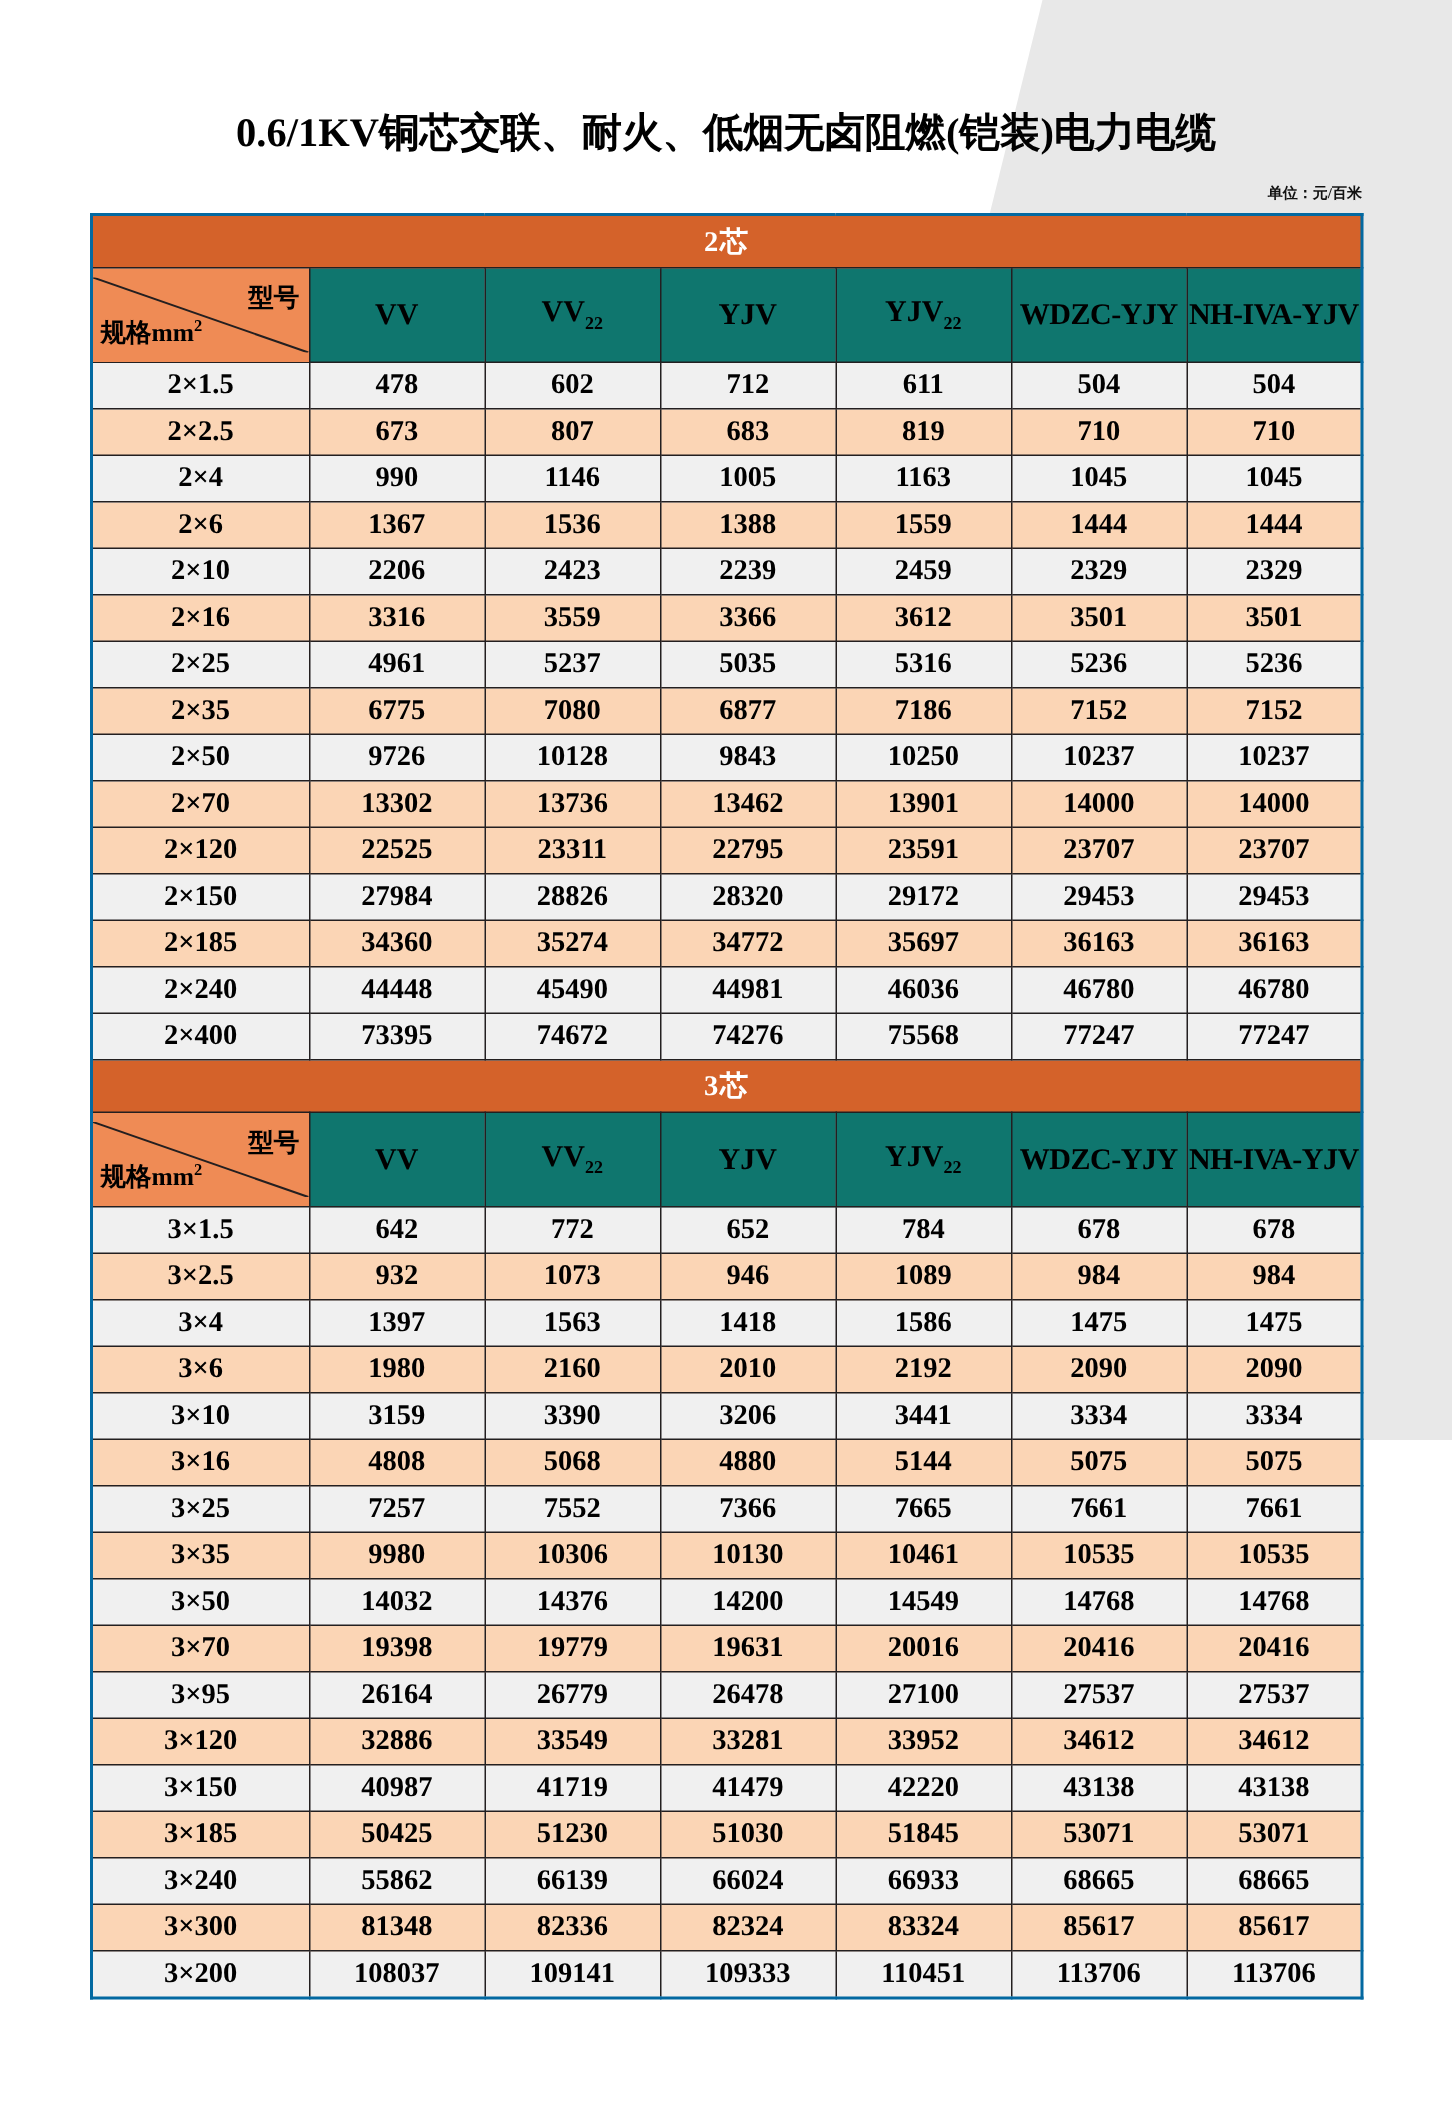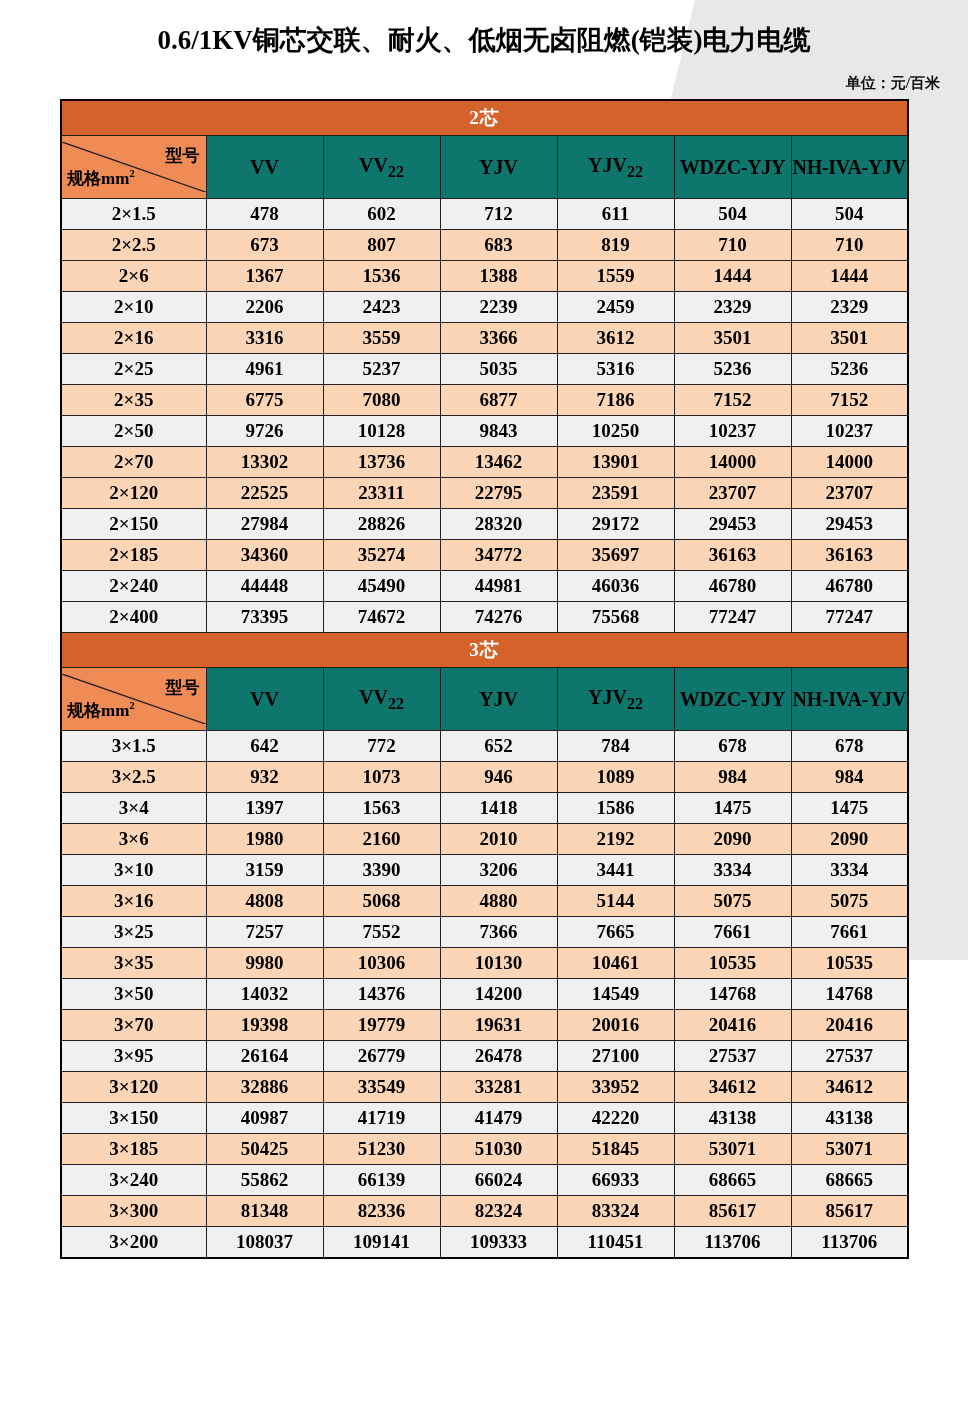--- a/index.html
+++ b/index.html
@@ -45,43 +45,44 @@
 
   .doc-title {
     text-align: center;
     font-size: 27px;
     font-weight: bold;
     letter-spacing: 0px;
     color: #000;
     padding-top: 22px;
     padding-bottom: 0px;
     font-family: "Liberation Serif", "DejaVu Serif", serif;
+    margin-top: 48px;
   }
 
   .unit-line {
     text-align: right;
-    font-size: 15px;
+    font-size: 10px;
     font-weight: bold;
     color: #111;
-    padding-right: 28px;
+    padding-right: 60px;
     padding-top: 16px;
     padding-bottom: 6px;
     font-family: "Liberation Serif", "DejaVu Serif", serif;
   }
 
   .table-wrap {
     margin: 0 auto;
     width: 848px;
   }
 
   table.price {
     border-collapse: collapse;
     width: 848px;
     table-layout: fixed;
-    border: 2px solid #000000;
+    border: 2px solid #0369a1;
   }
   table.price td {
     border: 1.6px solid #231f20;
     text-align: center;
     font-weight: bold;
     font-size: 19px;
     color: #000;
     height: 30px;
     padding: 0;
     font-family: "Liberation Serif", "DejaVu Serif", serif;
@@ -131,21 +132,21 @@
   }
   .corner-bl {
     position: absolute;
     left: 5px;
     bottom: 2px;
     font-size: 17px;
     font-weight: bold;
   }
   .corner-bl sup { font-size: 11px; vertical-align: super; }
 
-  td .sub { font-size: 16px; vertical-align: sub; }
+  td .sub { font-size: 12px; vertical-align: sub; }
 
   tr.row-light td { background: #f0f0f0; }
   tr.row-peach td { background: #fbd5b5; }
 
   td.model-name { font-size: 19px; }
   td.small-head { font-size: 17.5px; letter-spacing: -0.3px; }
 </style>
 </head>
 <body>
 
@@ -201,20 +202,29 @@
           </tr>
           <tr class="row-peach">
             <td>2×2.5</td>
             <td>673</td>
             <td>807</td>
             <td>683</td>
             <td>819</td>
             <td>710</td>
             <td>710</td>
           </tr>
+          <tr class="row-light">
+            <td>2×4</td>
+            <td>990</td>
+            <td>1146</td>
+            <td>1005</td>
+            <td>1163</td>
+            <td>1045</td>
+            <td>1045</td>
+          </tr>
           <tr class="row-peach">
             <td>2×6</td>
             <td>1367</td>
             <td>1536</td>
             <td>1388</td>
             <td>1559</td>
             <td>1444</td>
             <td>1444</td>
           </tr>
           <tr class="row-light">

